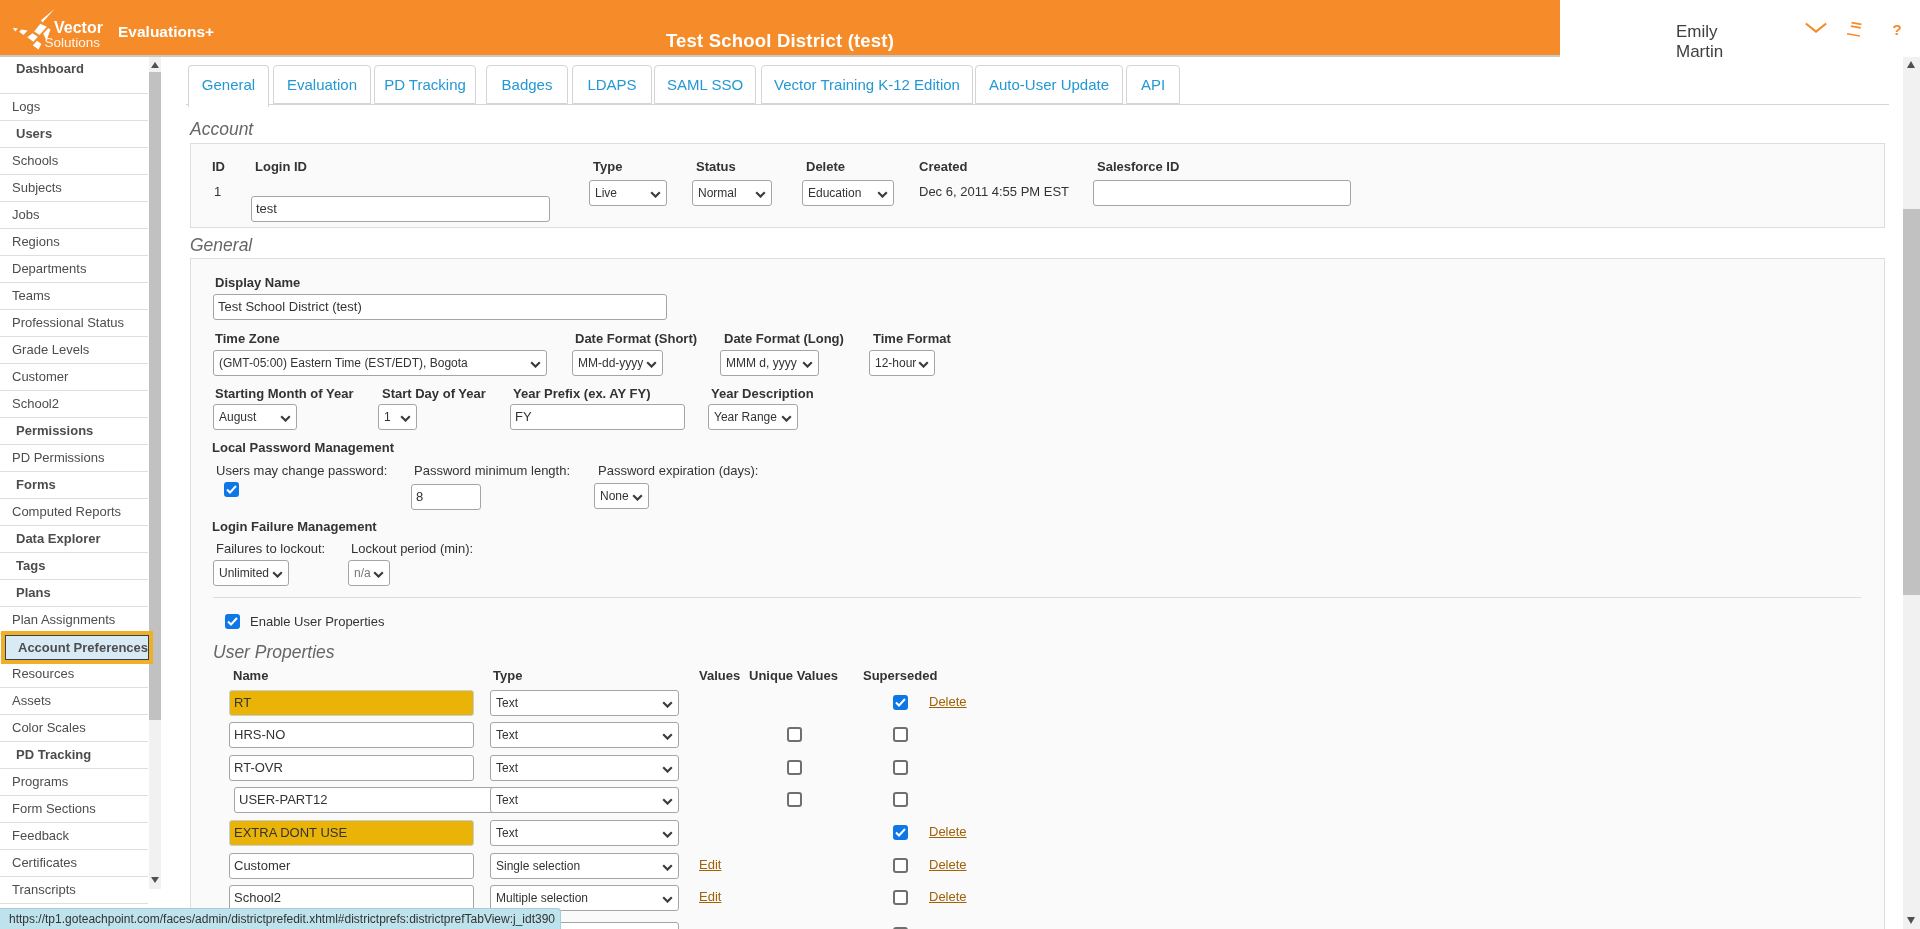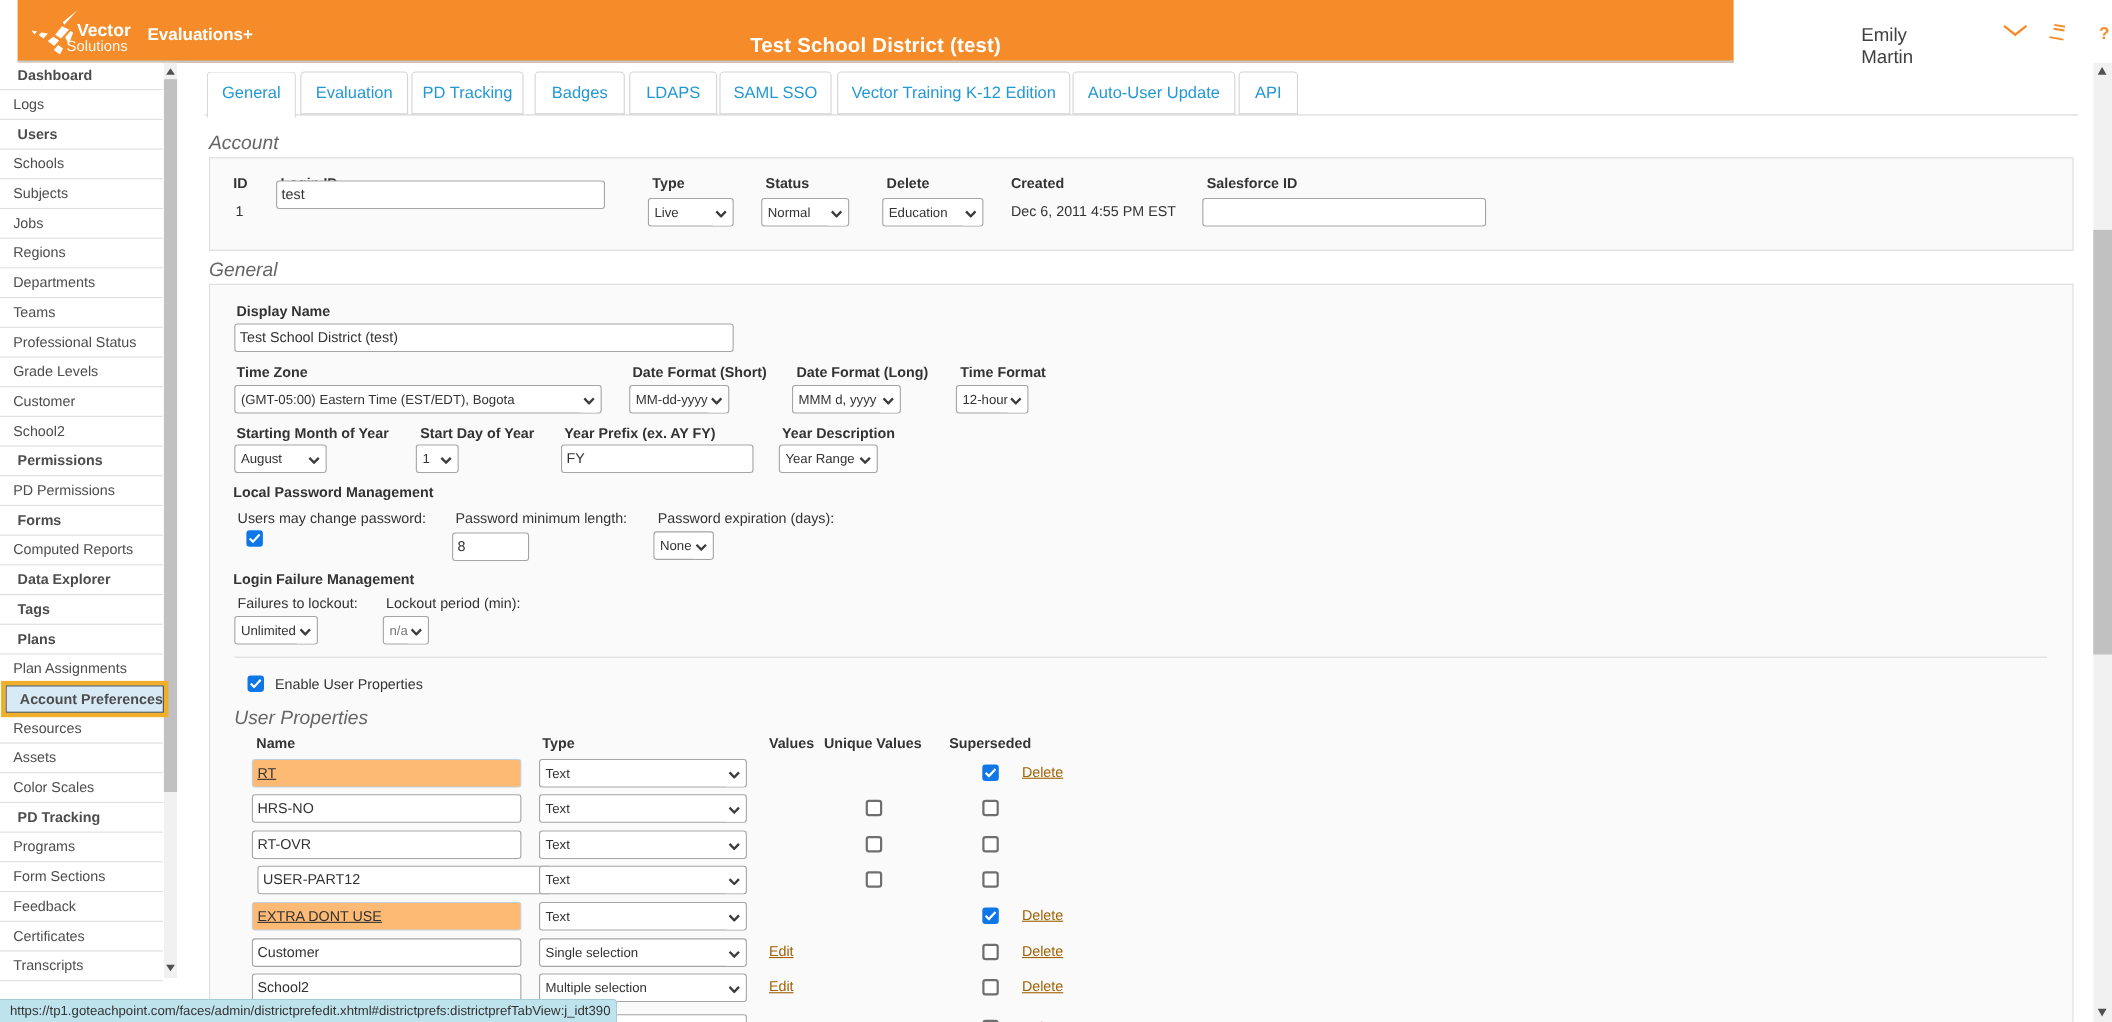--- a/index.html
+++ b/index.html
@@ -1,28 +1,28 @@
 <!DOCTYPE html>
 <html><head>
 <meta charset="utf-8">
 <style>
 * { margin:0; padding:0; box-sizing:border-box; }
 html,body { width:1920px; height:929px; overflow:hidden; background:#fff;
   font-family:"Liberation Sans", sans-serif; position:relative; }
 .abs { position:absolute; }
 
-#hdr { position:absolute; left:16px; top:0; width:1560px; height:57px;
+#hdr { position:absolute; left:0; top:0; width:1560px; height:57px;
   background:#f58c29; border-bottom:2px solid #c8c8c8; height:57px; }
 #hdr .title { position:absolute; left:0; right:0; top:30px; text-align:center;
   color:#fff; font-size:18.5px; font-weight:bold; letter-spacing:0.2px; }
 #evalplus { position:absolute; left:118px; top:23px; color:#fff; font-size:15.5px; font-weight:bold; }
 #usermenu { position:absolute; left:1676px; top:22px; color:#404040; font-size:17px; }
 
 #sidebar { position:absolute; left:0; top:57px; width:148px; background:#fff; }
-#sidebar .it:first-child { height:25px; line-height:23px; }
+#sidebar .it:first-child { height:37px; line-height:23px; }
 #sidebar .it { height:27px; line-height:26px; border-bottom:1px solid #dedede;
   font-size:13px; color:#4d4d4d; padding-left:12px; white-space:nowrap; overflow:hidden; }
 #sidebar .it.top { font-weight:bold; padding-left:16px; color:#4c4c4c; }
 #sidebar .it.selq { position:relative; background:#d9eaf7; font-weight:bold;
   border:1px solid #33404d; outline:4px solid #efaf29;
   margin:1px 0 1px 5px; width:144px; height:25px; line-height:23px; padding-left:12px; z-index:5; }
 
 .sb-track { position:absolute; background:#f1f1f1; }
 .sb-thumb { position:absolute; background:#c1c1c1; }
 .sb-arrow { position:absolute; width:0; height:0; }
@@ -33,21 +33,21 @@
 .tab.act { height:42px; border-bottom:0; z-index:3; }
 #tabline { position:absolute; left:186px; top:104px; width:1703px; height:0; border-top:1px solid #d5d5d5; }
 
 .ital { position:absolute; font-style:italic; color:#666; font-size:17.5px; }
 .lbl { position:absolute; font-weight:bold; font-size:13px; color:#333; white-space:nowrap; }
 .txt { position:absolute; font-size:13px; color:#333; white-space:nowrap; }
 .fieldset { position:absolute; background:#fafafa; border:1px solid #ddd; }
 .inp { position:absolute; height:26px; background:#fff; border:1px solid #a5a5a5;
   border-radius:3px; font-size:13px; color:#333; line-height:24px; padding-left:4px;
   white-space:nowrap; overflow:hidden; }
-.inp.dis { background:#fdba74; border-color:#c3d0da;text-decoration:underline; }
+.inp.dis { background:#eab308; border-color:#c3d0da; }
 .sel { position:absolute; height:26px; background:#fff; border:1px solid #a5a5a5;
   border-radius:3px; font-size:12px; color:#333; line-height:24px; padding-left:5px;
   white-space:nowrap; overflow:hidden; }
 .sel svg { position:absolute; right:1px; top:1px; background:#fff; padding:9px 4px 9px 2px; box-sizing:content-box; }
 .link { position:absolute; font-size:13px; color:#a16207; text-decoration:underline; white-space:nowrap; }
 .chk { position:absolute; width:15px; height:15px; border:2px solid #6f6f6f;
   border-radius:3px; background:#fff; }
 .chk.on { border:0; background:#0d77e7; }
 .chk.on svg { position:absolute; left:2px; top:3px; }
 
@@ -155,21 +155,21 @@
 <div class="ital" style="left:190px;top:119px">Account</div>
 <div class="fieldset" style="left:190px;top:143px;width:1695px;height:85px"></div>
 <div class="lbl" style="left:212px;top:159px">ID</div>
 <div class="lbl" style="left:255px;top:159px">Login ID</div>
 <div class="lbl" style="left:593px;top:159px">Type</div>
 <div class="lbl" style="left:696px;top:159px">Status</div>
 <div class="lbl" style="left:806px;top:159px">Delete</div>
 <div class="lbl" style="left:919px;top:159px">Created</div>
 <div class="lbl" style="left:1097px;top:159px">Salesforce ID</div>
 <div class="txt" style="left:214px;top:184px">1</div>
-<div class="inp" style="left:251px;top:164px;width:299px">test</div>
+<div class="inp" style="left:251px;top:196px;width:299px">test</div>
 <div class="sel" style="left:589px;top:180px;width:78px">Live<svg width="11" height="7" viewBox="0 0 11 7">
       <path d="M1.2 1.2 L5.5 5.6 L9.8 1.2" stroke="#3c3c3c" stroke-width="2.1" fill="none"></path>
     </svg></div>
 <div class="sel" style="left:692px;top:180px;width:80px">Normal<svg width="11" height="7" viewBox="0 0 11 7">
       <path d="M1.2 1.2 L5.5 5.6 L9.8 1.2" stroke="#3c3c3c" stroke-width="2.1" fill="none"></path>
     </svg></div>
 <div class="sel" style="left:802px;top:180px;width:92px">Education<svg width="11" height="7" viewBox="0 0 11 7">
       <path d="M1.2 1.2 L5.5 5.6 L9.8 1.2" stroke="#3c3c3c" stroke-width="2.1" fill="none"></path>
     </svg></div>
 <div class="txt" style="left:919px;top:184px">Dec 6, 2011 4:55 PM EST</div>

